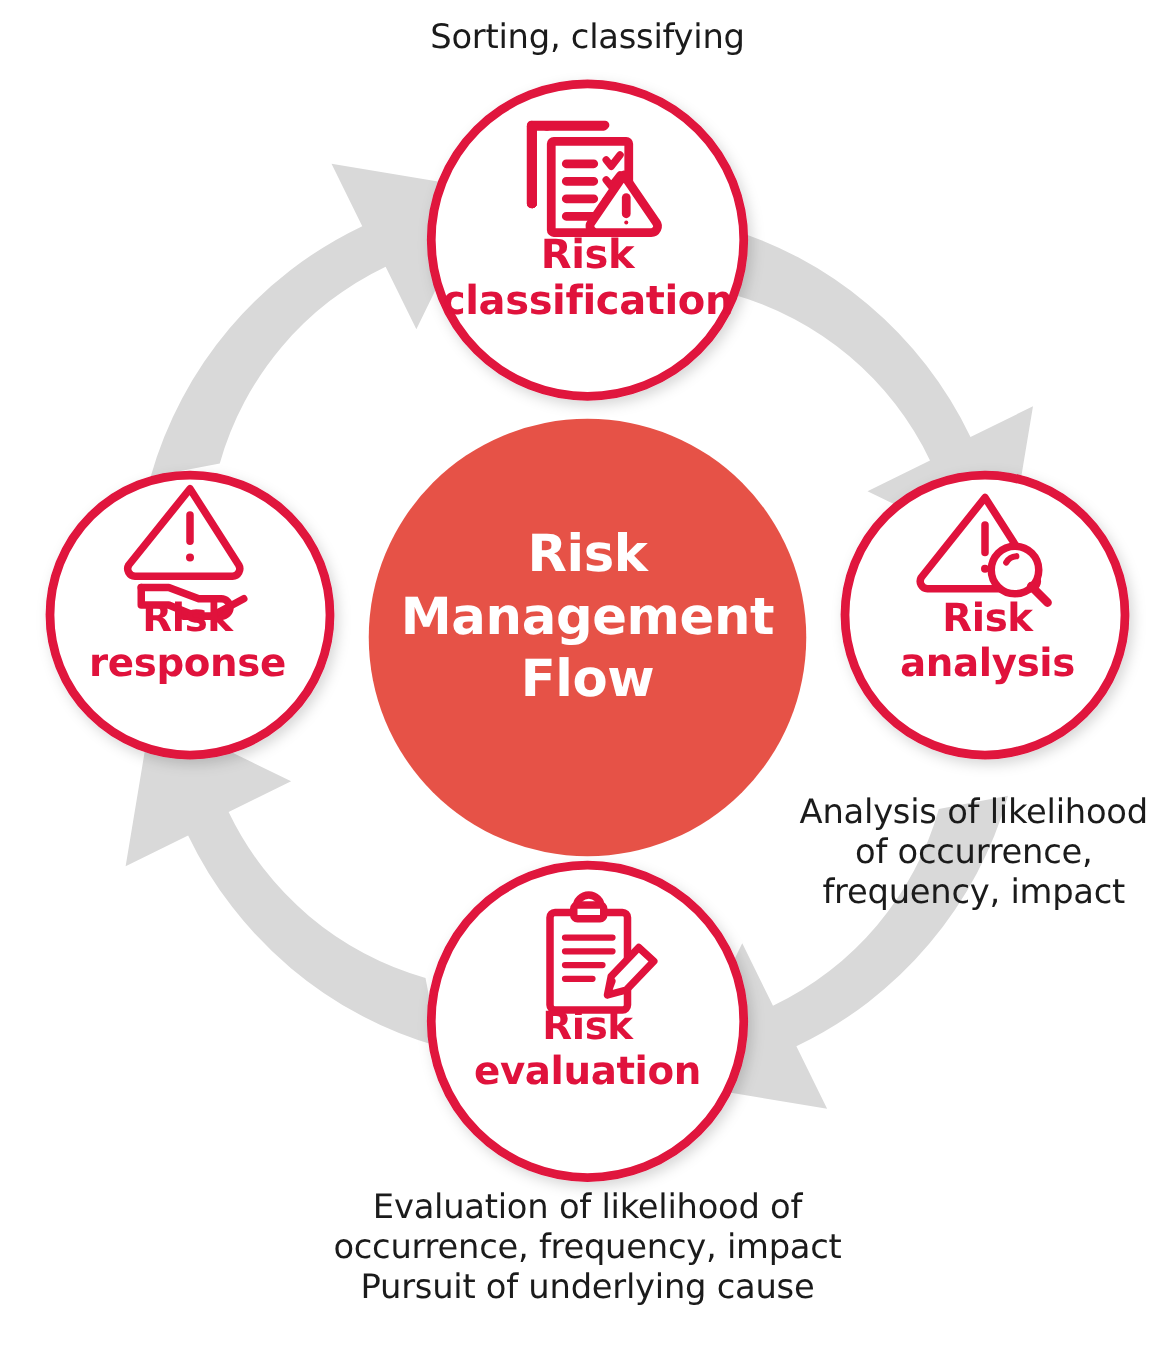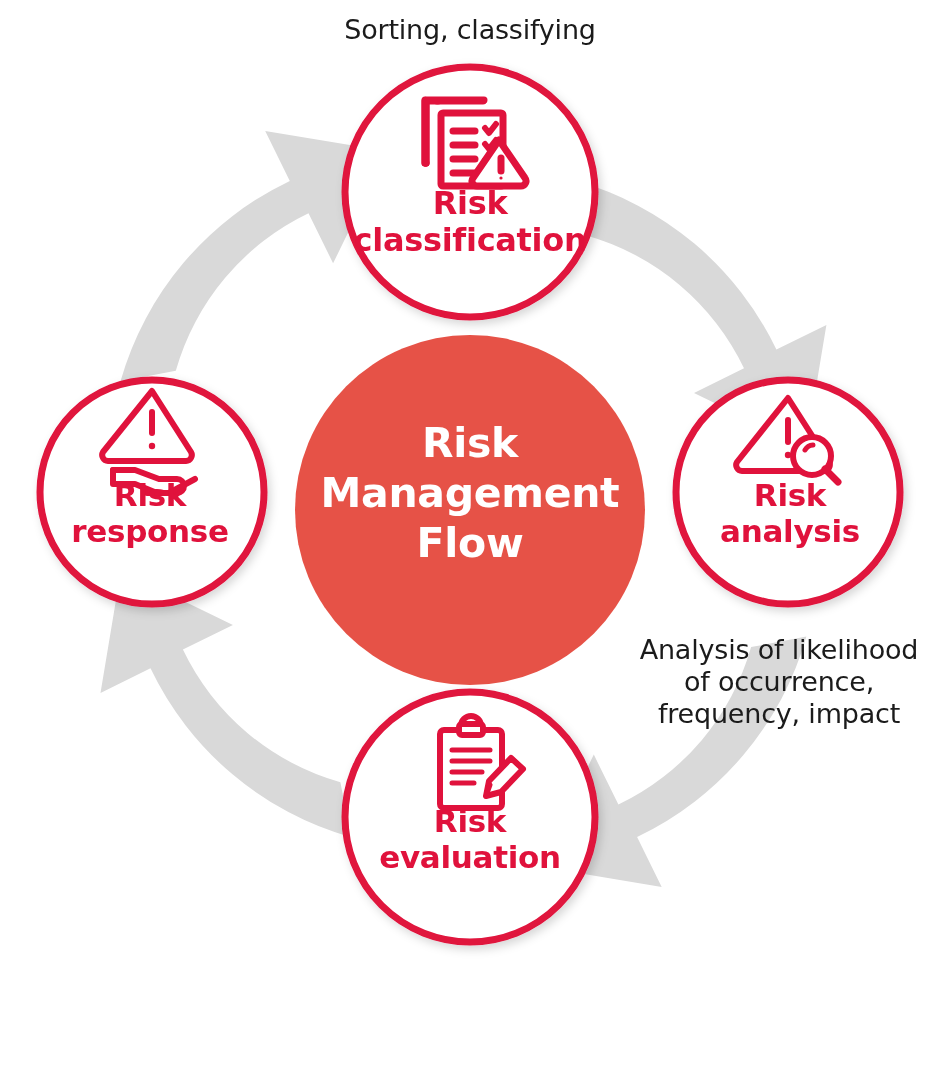--- a/index.html
+++ b/index.html
@@ -216,14 +216,17 @@
 analysis</div>
   <div class="node-label" id="lbl-bottom">Risk
 evaluation</div>
   <div class="node-label" id="lbl-left">Risk
 response</div>
 
   <div class="cap" id="cap-right">Analysis of likelihood
 of occurrence,
 frequency, impact</div>
   <div class="cap" id="cap-top">Sorting, classifying</div>
+  <div class="cap" id="cap-bottom">Evaluation of likelihood of
+occurrence, frequency, impact
+Pursuit of underlying cause</div>
 
 </div>
 
 </body></html>

